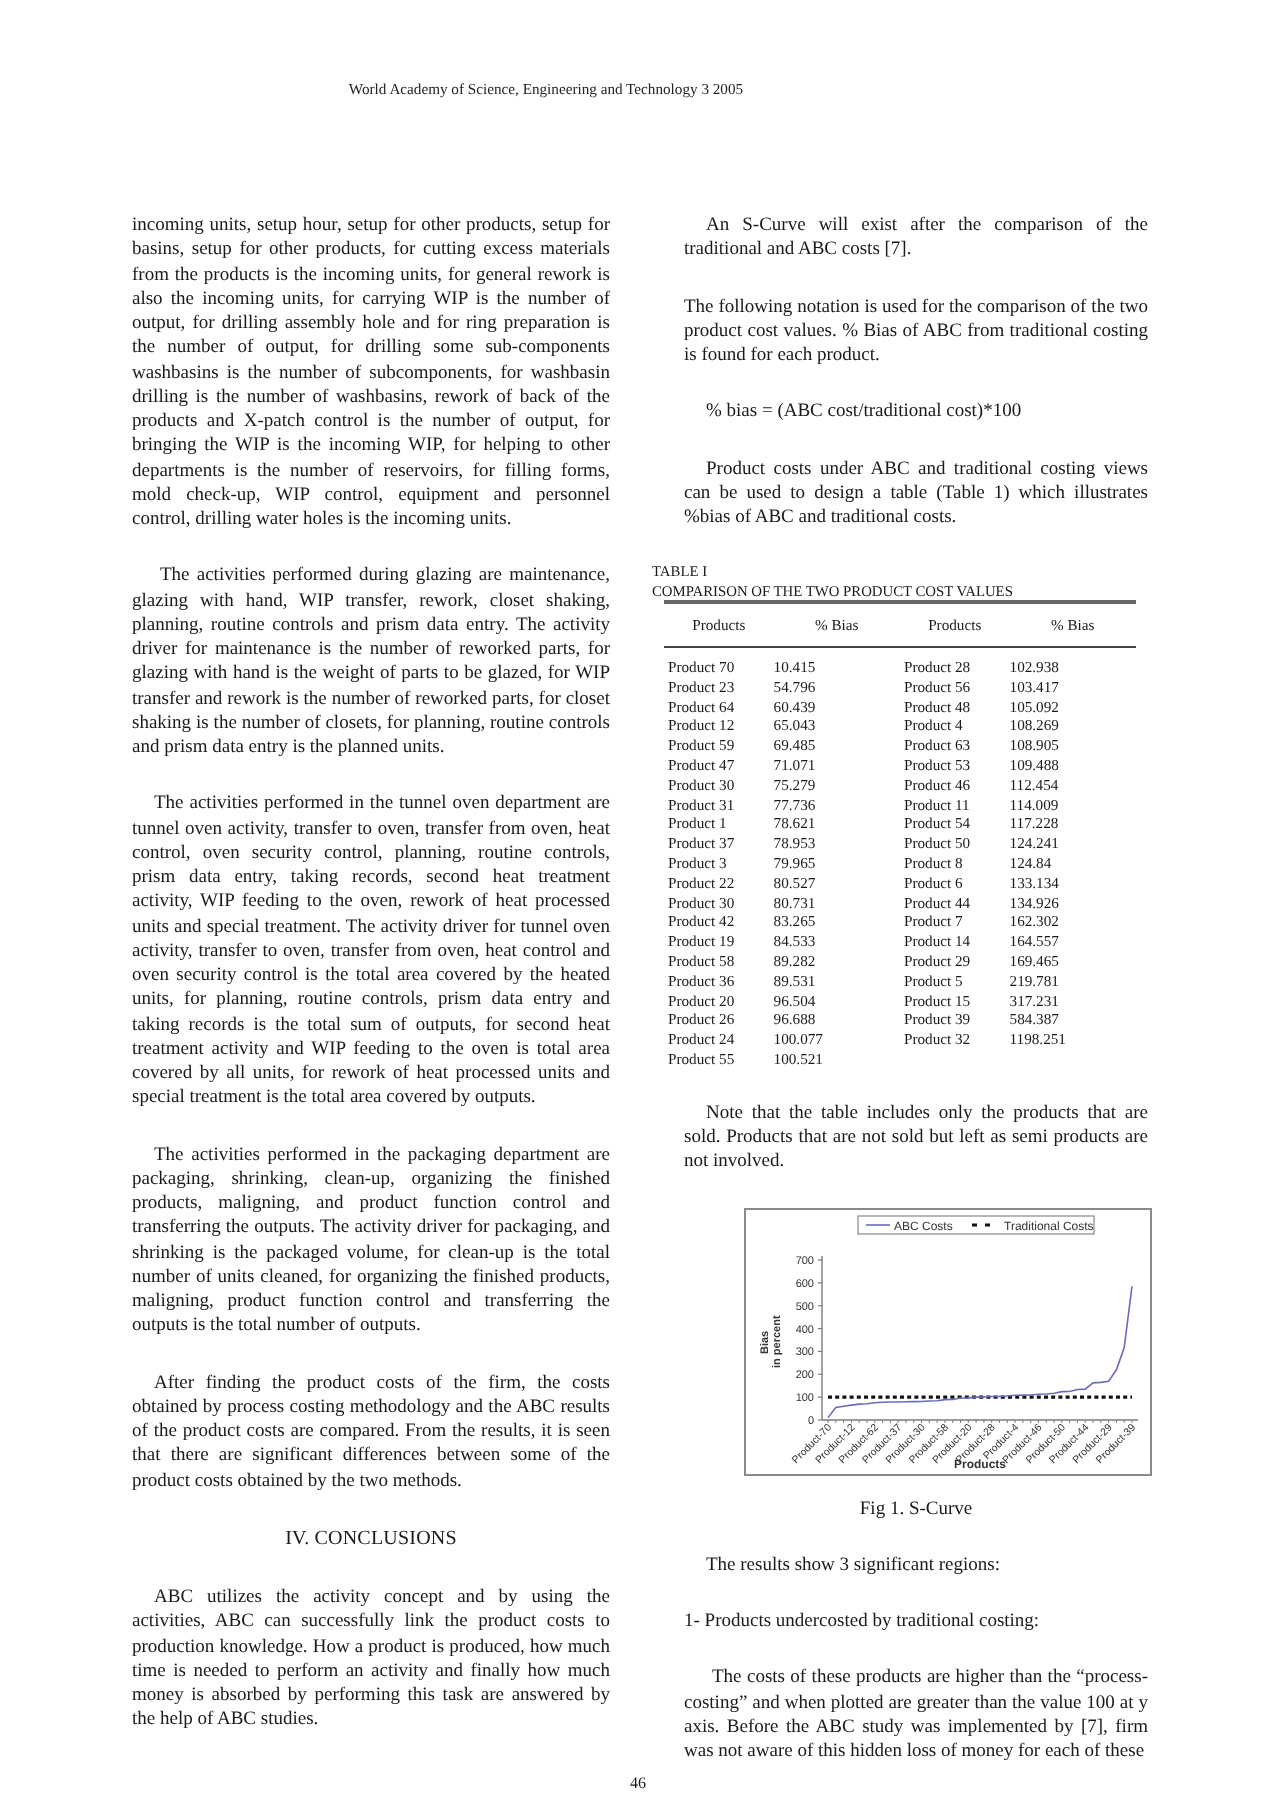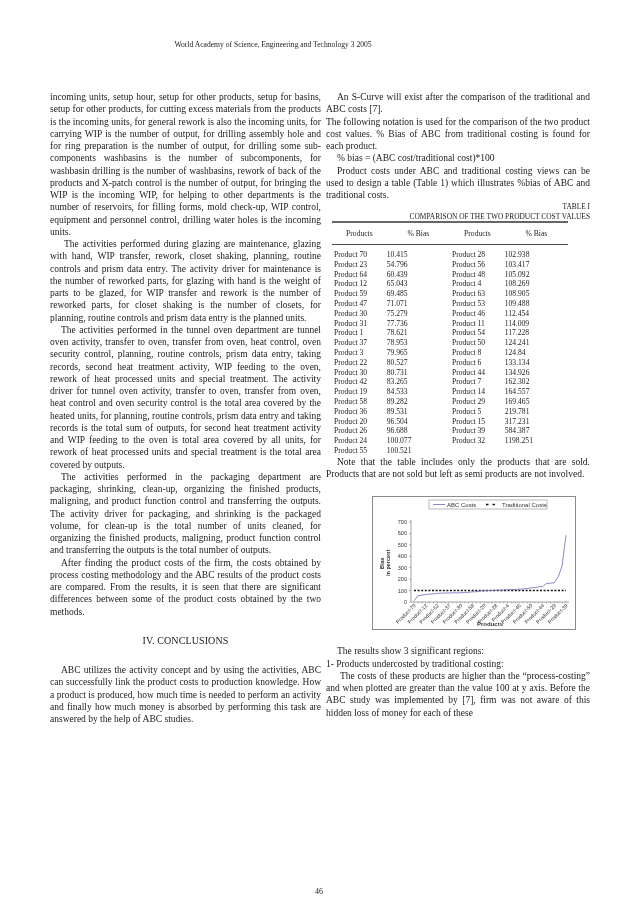--- a/index.html
+++ b/index.html
@@ -13,28 +13,28 @@
     .running-head {
       position: absolute; top: 40px; left: 0; width: 546px;
       text-align: center; font-size: 7.6px; color: #222;
     }
     .col {
       position: absolute; top: 91px; width: 271px;
       font-size: 9.5px; line-height: 12.25px; text-align: justify;
     }
     .col.left { left: 50px; }
     .col.right { left: 326px; width: 264px; }
-    .col p { margin: 0; }
+    .col p { margin: 16px; }
     .indent { text-indent: 11px; }
     .indent-big { text-indent: 14px; }
     .section-heading {
       text-align: center; margin: 17px 0 17px 0; font-size: 10px; letter-spacing: 0.1px;
     }
     .table-caption {
-      text-align: right; font-size: 7.4px; line-height: 9.5px; margin-top: 1px;
+      text-align: left; font-size: 7.4px; line-height: 9.5px; margin-top: 1px;
     }
     table.bias {
       width: 236px; margin-left: 6px; border-collapse: collapse; font-size: 7.6px; line-height: 9.8px;
     }
     table.bias thead tr { border-top: 2px solid #666; border-bottom: 1px solid #444; }
     table.bias th { font-weight: normal; padding: 6px 0 5px 0; text-align: center; }
     table.bias td { padding: 0; vertical-align: top; }
     table.bias td.name { width: 52px; padding-left: 2px; margin-left: 40px; }
     table.bias td.val { width: 60px; }
     table.bias tbody tr:first-child td { padding-top: 5px; }
@@ -297,20 +297,21 @@
         <text x="0" y="0" font-size="5.2" fill="#333" text-anchor="end" transform="translate(148.23076923076923,109) rotate(-45)">Product-46</text>
         <text x="0" y="0" font-size="5.2" fill="#333" text-anchor="end" transform="translate(159.92307692307693,109) rotate(-45)">Product-50</text>
         <text x="0" y="0" font-size="5.2" fill="#333" text-anchor="end" transform="translate(171.6153846153846,109) rotate(-45)">Product-44</text>
         <text x="0" y="0" font-size="5.2" fill="#333" text-anchor="end" transform="translate(183.30769230769232,109) rotate(-45)">Product-29</text>
         <text x="0" y="0" font-size="5.2" fill="#333" text-anchor="end" transform="translate(195,109) rotate(-45)">Product-39</text>
         <text x="117" y="129" font-size="6" font-weight="bold" fill="#333" text-anchor="middle">Products</text>
         <polyline points="41,93.57142857142857 44.8974358974359,93.57142857142857 48.794871794871796,93.57142857142857 52.69230769230769,93.57142857142857 56.58974358974359,93.57142857142857 60.48717948717949,93.57142857142857 64.38461538461539,93.57142857142857 68.28205128205128,93.57142857142857 72.17948717948718,93.57142857142857 76.07692307692308,93.57142857142857 79.97435897435898,93.57142857142857 83.87179487179486,93.57142857142857 87.76923076923077,93.57142857142857 91.66666666666666,93.57142857142857 95.56410256410257,93.57142857142857 99.46153846153847,93.57142857142857 103.35897435897436,93.57142857142857 107.25641025641026,93.57142857142857 111.15384615384616,93.57142857142857 115.05128205128204,93.57142857142857 118.94871794871794,93.57142857142857 122.84615384615384,93.57142857142857 126.74358974358974,93.57142857142857 130.64102564102564,93.57142857142857 134.53846153846155,93.57142857142857 138.43589743589746,93.57142857142857 142.33333333333331,93.57142857142857 146.23076923076923,93.57142857142857 150.12820512820514,93.57142857142857 154.02564102564102,93.57142857142857 157.92307692307693,93.57142857142857 161.82051282051282,93.57142857142857 165.71794871794873,93.57142857142857 169.6153846153846,93.57142857142857 173.51282051282053,93.57142857142857 177.4102564102564,93.57142857142857 181.30769230769232,93.57142857142857 185.2051282051282,93.57142857142857 189.1025641025641,93.57142857142857 193,93.57142857142857" fill="none" stroke="#111111" stroke-width="1.6" stroke-dasharray="2,1.6"></polyline>
         <polyline points="41,103.80971428571429 44.8974358974359,98.7376 48.794871794871796,98.09268571428572 52.69230769230769,97.56651428571429 56.58974358974359,97.05885714285715 60.48717948717949,96.8776 64.38461538461539,96.39668571428571 68.28205128205128,96.11588571428571 72.17948717948718,96.01474285714286 76.07692307692308,95.9768 79.97435897435898,95.86114285714285 83.87179487179486,95.79691428571428 87.76923076923077,95.7736 91.66666666666666,95.484 95.56410256410257,95.33908571428572 99.46153846153847,94.79634285714286 103.35897435897436,94.76788571428571 107.25641025641026,93.97097142857143 111.15384615384616,93.94994285714286 115.05128205128204,93.56262857142858 118.94871794871794,93.51188571428571 122.84615384615384,93.23565714285715 126.74358974358974,93.18091428571428 130.64102564102564,92.9894857142857 134.53846153846155,92.6264 138.43589743589746,92.55371428571428 142.33333333333331,92.48708571428571 146.23076923076923,92.14811428571429 150.12820512820514,91.9704 154.02564102564102,91.60251428571429 157.92307692307693,90.80102857142857 161.82051282051282,90.73257142857143 165.71794871794873,89.78468571428571 169.6153846153846,89.57988571428572 173.51282051282053,86.4512 177.4102564102564,86.19348571428571 181.30769230769232,85.63257142857142 185.2051282051282,79.88217142857143 189.1025641025641,68.74502857142858 193,38.21291428571429" fill="none" stroke="#6b6bb8" stroke-width="0.8"></polyline>
       </svg>
   </div>
+  <div class="fig-caption">Fig 1. S-Curve</div>
 
   <div class="results">
     <p class="indent">The results show 3 significant regions:</p>
     <p>1- Products undercosted by traditional costing:</p>
     <p class="indent-big">The costs of these products are higher than the “process-costing” and when plotted are greater than the value 100 at y axis. Before the ABC study was implemented by [7], firm was not aware of this hidden loss of money for each of these</p>
   </div>
 </div>
 
 <div class="page-number">46</div>
 

